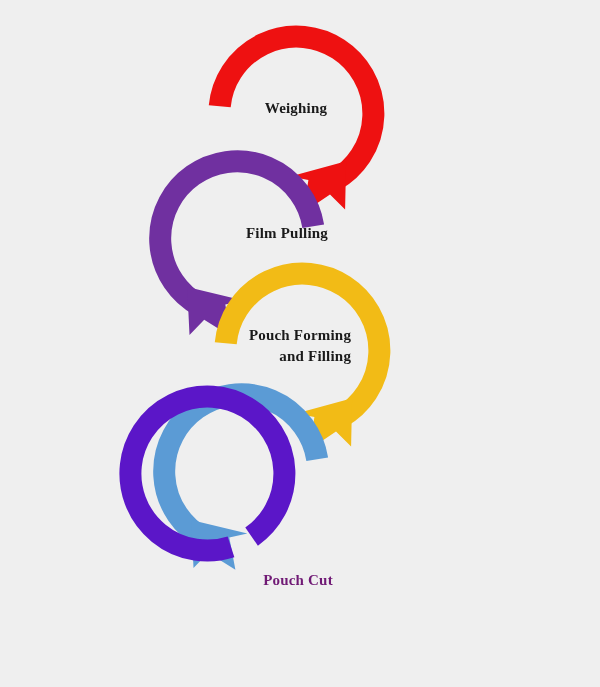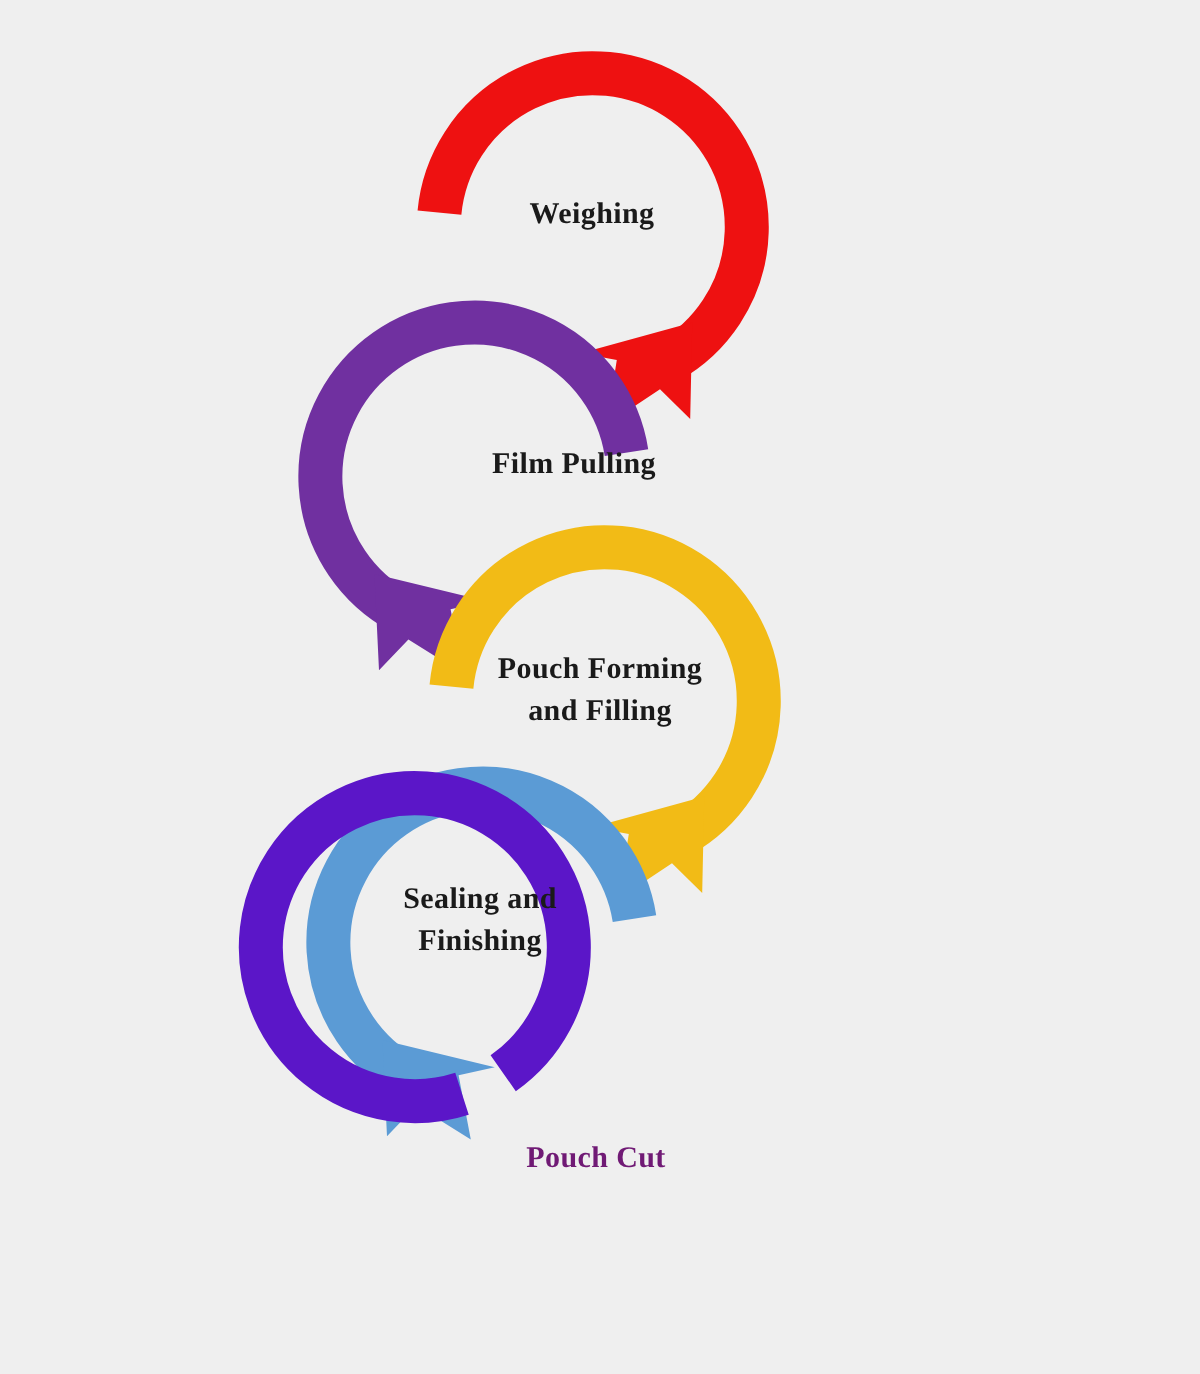--- a/index.html
+++ b/index.html
@@ -101,21 +101,19 @@
     <g>
       <path d="M 231.00 546.87
                A 77 77 0 1 1 251.60 536.63" fill="none" stroke="#5b16c8" stroke-width="22" stroke-linecap="butt"></path>
     </g>
   </svg>
 
   <div class="step-label" style="left: 296px; top: 108px; color: rgb(26, 26, 26);">Weighing</div>
 
   <div class="step-label" style="left: 239px; top: 233px; color: rgb(26, 26, 26); margin-left: 48px;">Film Pulling</div>
 
-  <div class="step-label" style="left: 300px; top: 346px; color: rgb(26, 26, 26);">Pouch Forming
+  <div class="step-label" style="left: 300px; top: 346px; color: rgb(26, 26, 26); text-align: right;">Pouch Forming
 and Filling</div>
 
-  <div class="step-label" style="left: 240px; top: 461px; color: rgb(26, 26, 26);">Sealing and
-Finishing</div>
 
   <div class="step-label" style="left: 298px; top: 580px; color: #701a75;">Pouch Cut</div>
 
 </div>
 
 </body></html>

